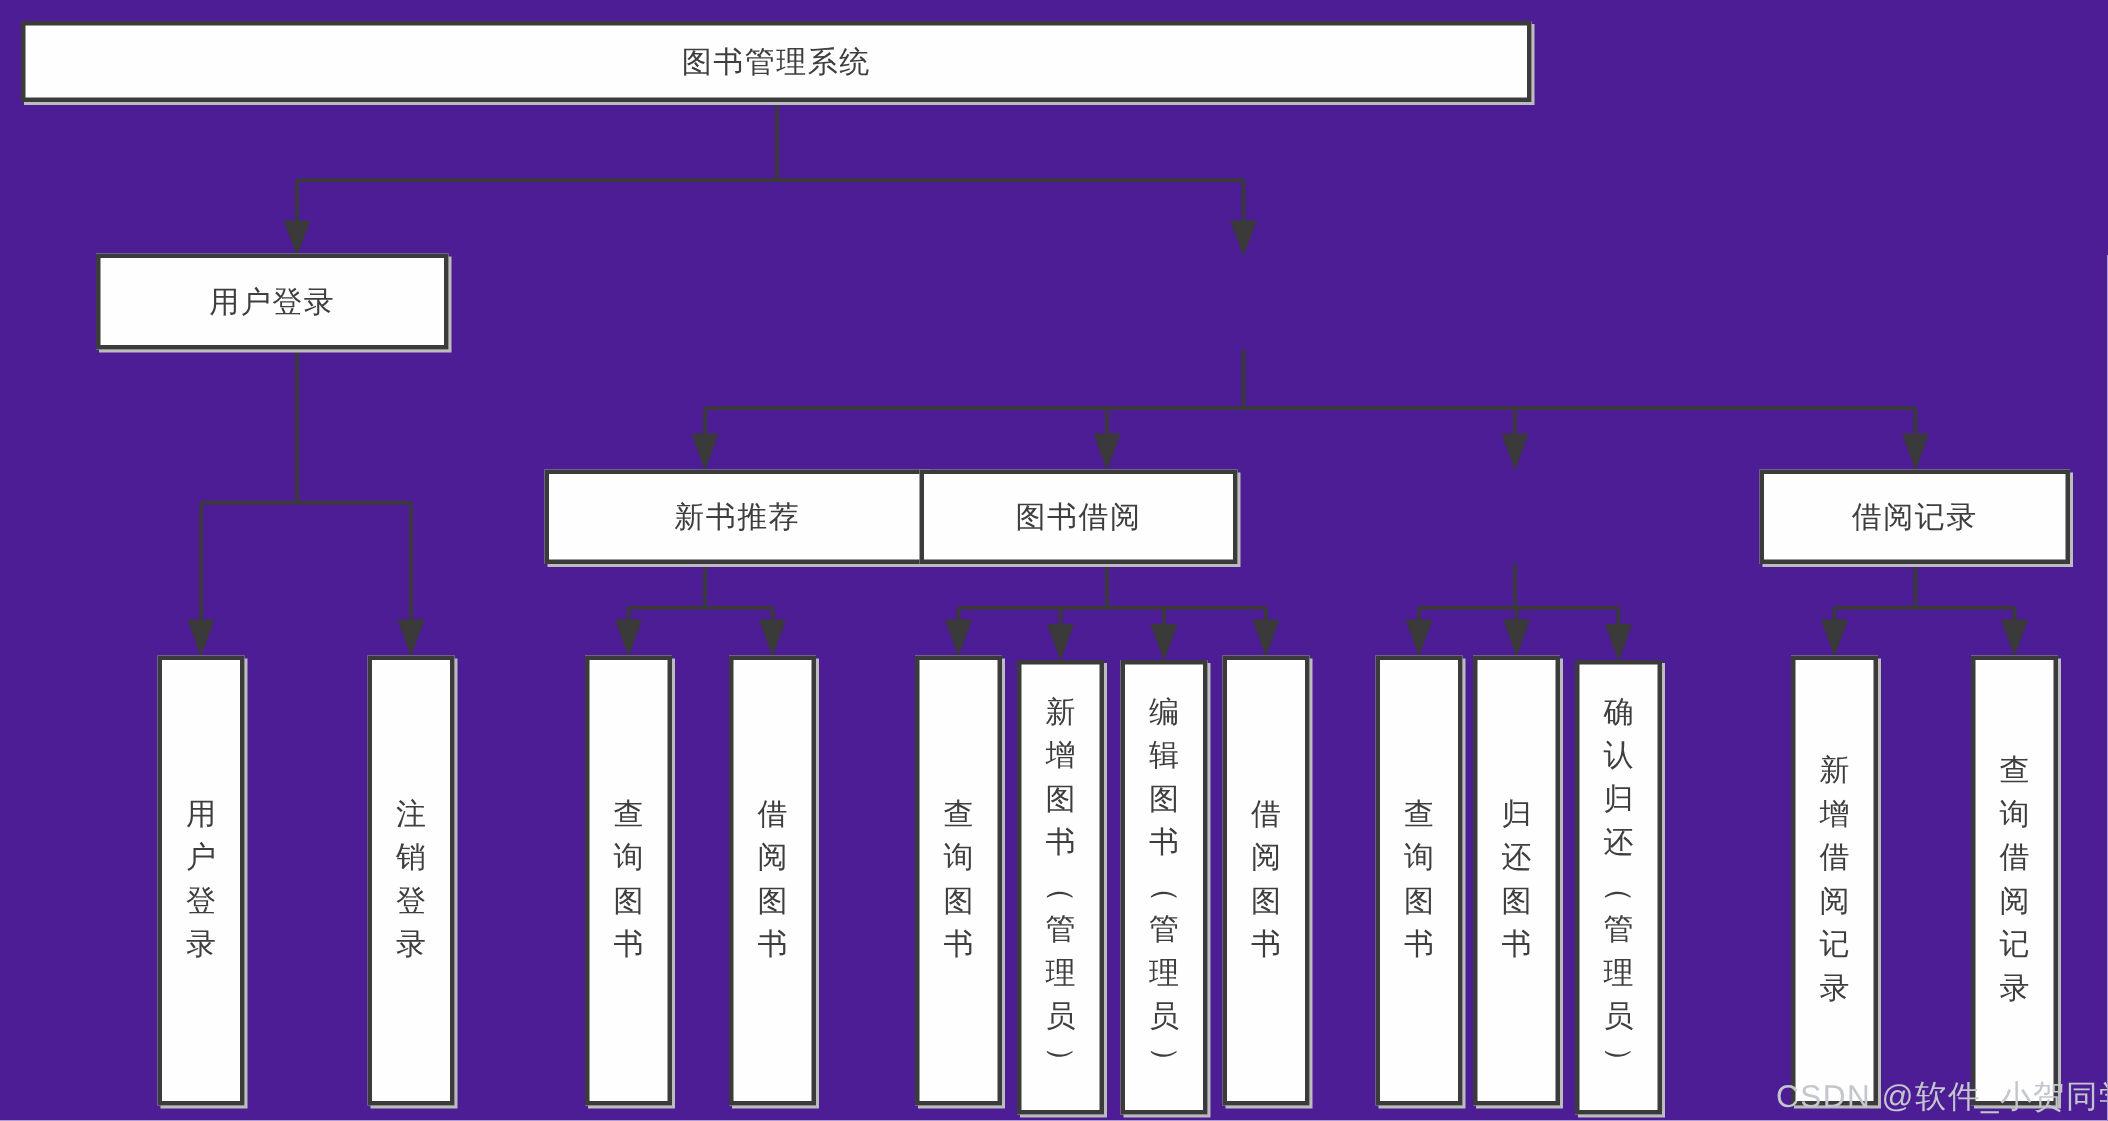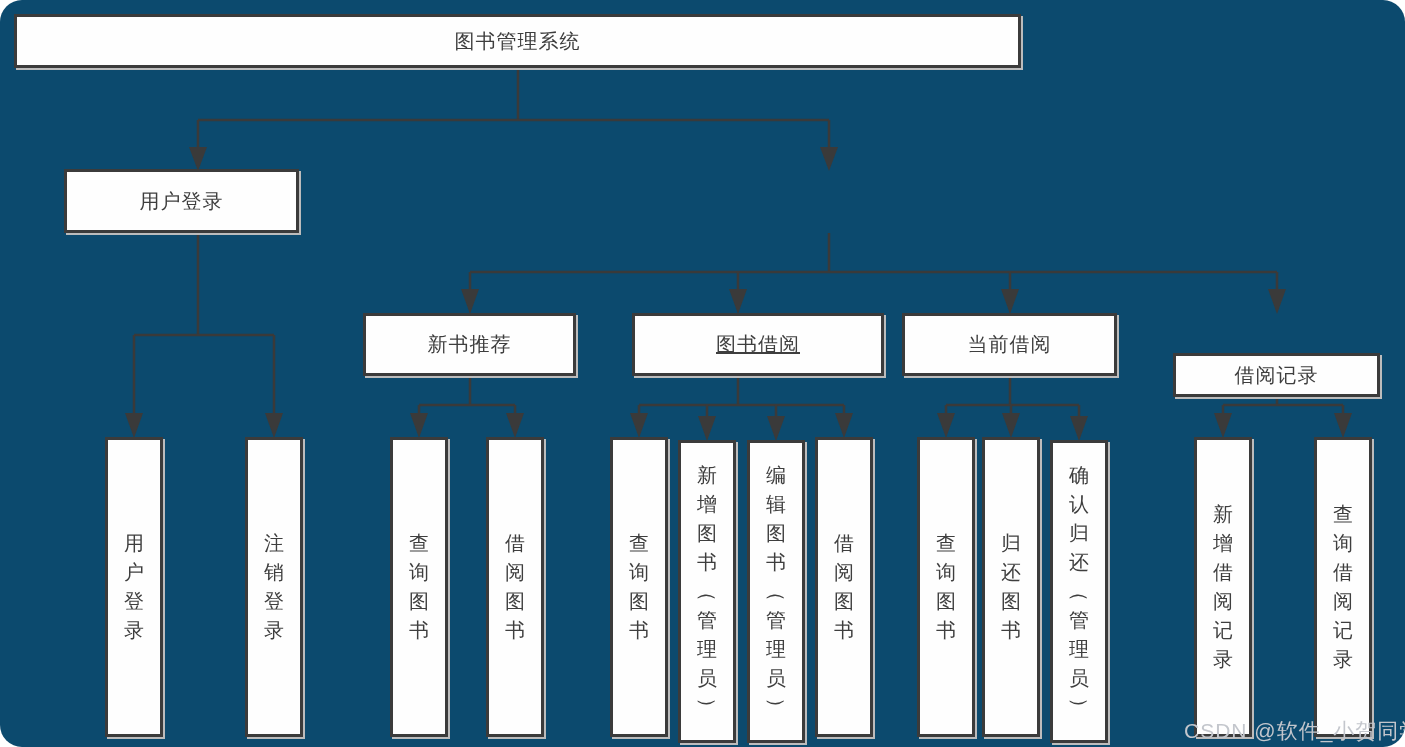--- a/index.html
+++ b/index.html
@@ -1,22 +1,21 @@
 <!DOCTYPE html>
 <html><head>
 <meta charset="utf-8">
 <style>
   html,body{margin:0;padding:0;background:#ffffff;}
   #stage{
     position:relative;
     width:1405px;height:747px;
-    background:#0c4a6e;
+    background:#4c1d95;
     font-family:"Liberation Sans", sans-serif;
     overflow:hidden;
-    border-radius:22px;
   }
   #edges{position:absolute;left:0;top:0;z-index:0;}
   .node{
     position:absolute;
     box-sizing:border-box;
     background:#fefefe;
     border:3px solid #3b3b3b;
     box-shadow:2px 2px 0 #bcbcbc;
     color:#3e3e3e;
     display:flex;align-items:center;justify-content:center;
@@ -115,24 +114,23 @@
       <polygon points="1214,413 1232,413 1223,438" stroke="none"></polygon>
       <line x1="1343" y1="405" x2="1343" y2="416"></line>
       <polygon points="1334,413 1352,413 1343,438" stroke="none"></polygon>
     </g>
   </svg>
 
   <div class="node" style="left:14px;top:14px;width:1007px;height:54px;">图书管理系统</div>
 
   <div class="node" style="left:64px;top:169px;width:235px;height:64px;">用户登录</div>
 
-  <div class="node" style="left:363px;top:313px;width:213px;height:63px;">新书推荐</div>
-  <div class="node" style="left:632px;top:313px;width:252px;height:63px;text-decoration:underline;">图书借阅</div>
-  <div class="node" style="left:902px;top:313px;width:215px;height:63px;">当前借阅</div>
-  <div class="node" style="left:1173px;top:313px;width:207px;height:44px;margin-top:40px;">借阅记录</div>
+  <div class="node" style="left:363px;top:313px;width:257px;height:63px;">新书推荐</div>
+  <div class="node" style="left:613px;top:313px;width:212px;height:63px;">图书借阅</div>
+  <div class="node" style="left:1173px;top:313px;width:207px;height:63px;">借阅记录</div>
 
   <div class="node vnode" style="left:105px;top:437px;width:58px;height:300px;">
       <span class="vchar">用</span>
       <span class="vchar">户</span>
       <span class="vchar">登</span>
       <span class="vchar">录</span>
     </div>
   <div class="node vnode" style="left:245px;top:437px;width:58px;height:300px;">
       <span class="vchar">注</span>
       <span class="vchar">销</span>

